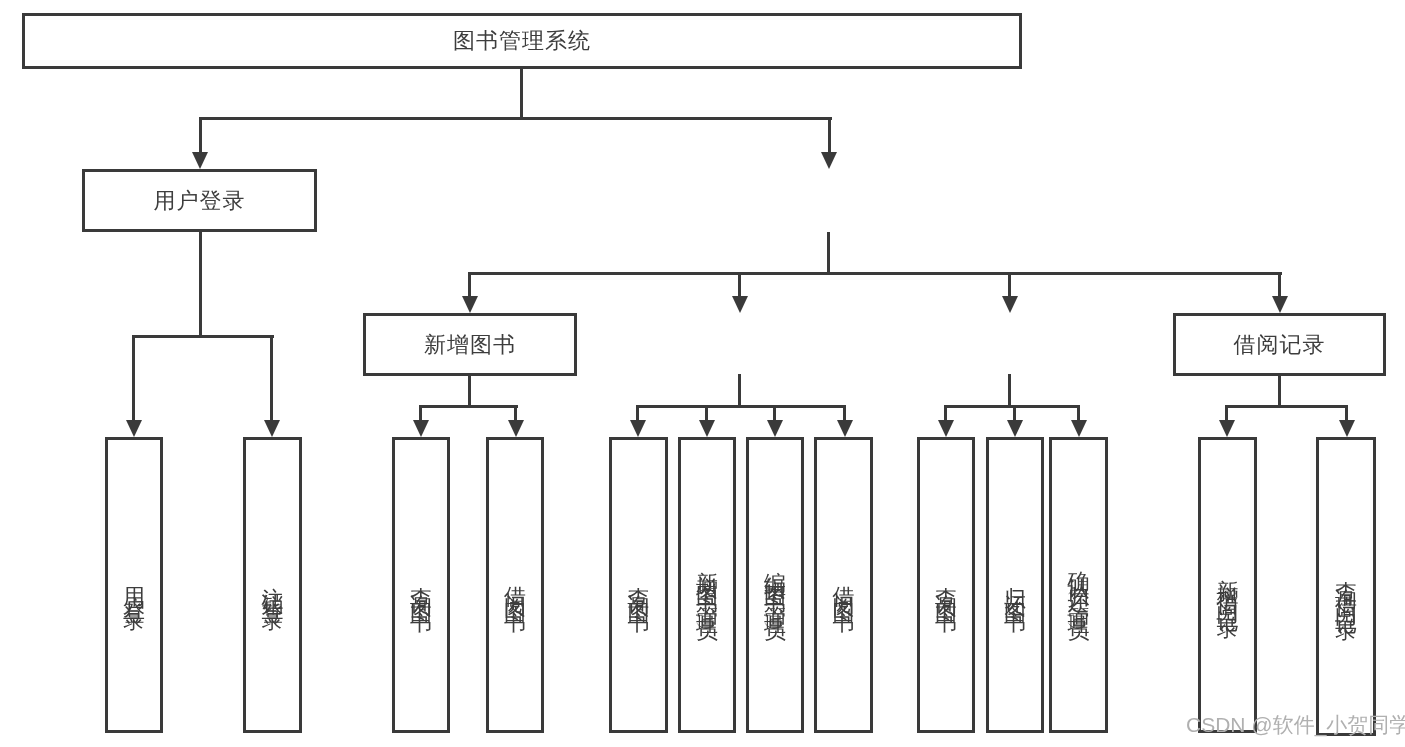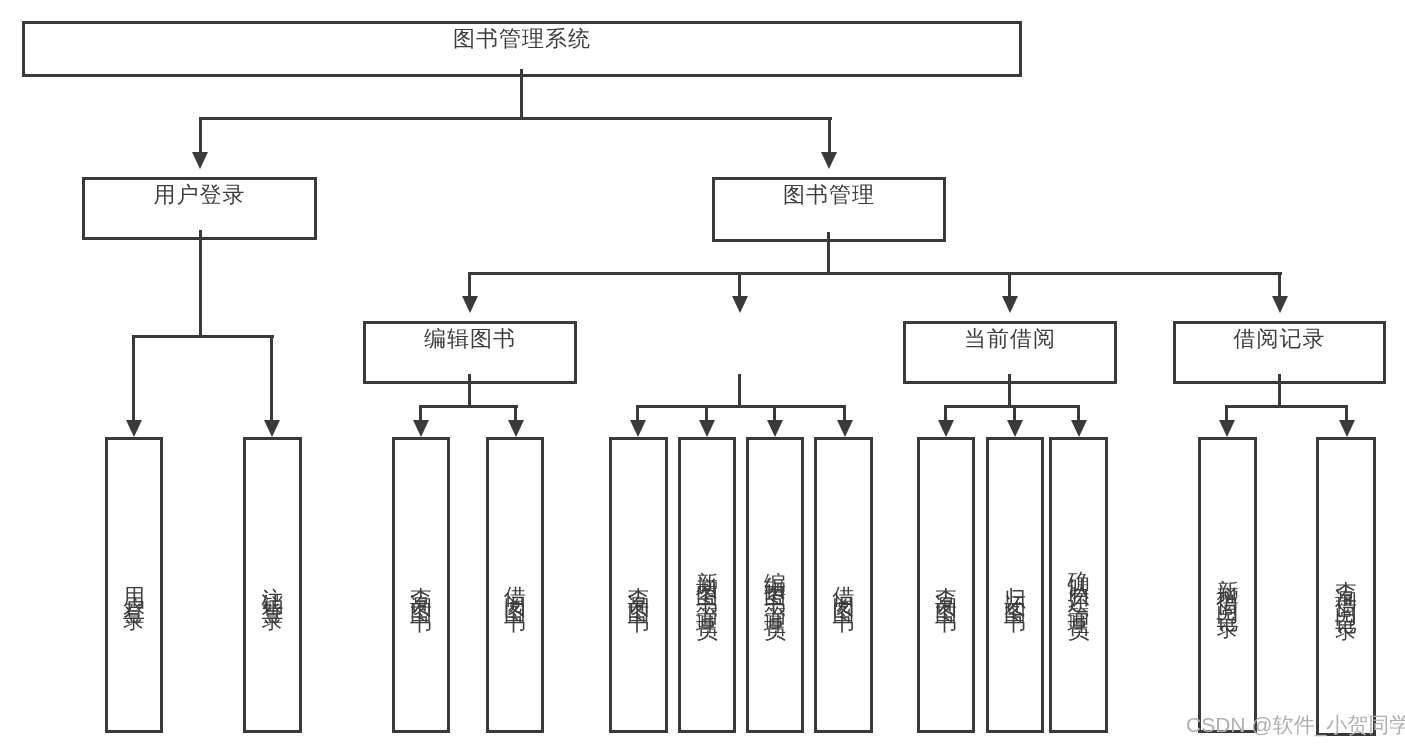--- a/index.html
+++ b/index.html
@@ -11,21 +11,21 @@
   html,body{margin:0;padding:0;background:var(--bg);}
   #stage{
     position:relative;width:1405px;height:747px;background:var(--bg);
     font-family:"Liberation Sans","DejaVu Sans",sans-serif;
     color:var(--text);overflow:hidden;
   }
   .box{
     position:absolute;box-sizing:border-box;background:#fff;
     border:3px solid var(--line);
   }
-  .box.h{display:flex;justify-content:center;margin-top:8px;}
+  .box.h{display:flex;align-items:center;justify-content:center;}
   .box.h .lbl{font-size:22px;letter-spacing:1px;white-space:nowrap;}
   .box.v .lbl{
     position:absolute;left:50%;top:50%;transform:translate(-50%,-50%);
     writing-mode:vertical-rl;text-orientation:mixed;
     font-size:22px;letter-spacing:8px;line-height:1;white-space:nowrap;
   }
   .vline{position:absolute;width:3px;background:var(--line);}
   .hline{position:absolute;height:3px;background:var(--line);}
   .arrow{
     position:absolute;width:0;height:0;
@@ -49,47 +49,41 @@
   <div class="vline" style="left:520px;top:69px;height:50px;"></div>
   <div class="hline" style="left:199px;top:117px;width:633px;"></div>
   <div class="vline" style="left:199px;top:117px;height:40px;"></div>
   <div class="arrow" style="left:192px;top:152px;"></div>
   <div class="vline" style="left:828px;top:117px;height:40px;"></div>
   <div class="arrow" style="left:821px;top:152px;"></div>
 
   <div class="box h" style="left:82px;top:169px;width:235px;height:63px;">
     <span class="lbl">用户登录</span>
   </div>
-  <div class="box h" style="left:712px;top:169px;width:234px;height:65px;">
-    <span class="lbl">图书管理</span>
-  </div>
 
   <div class="vline" style="left:199px;top:230px;height:108px;"></div>
   <div class="hline" style="left:132px;top:335px;width:142px;"></div>
   <div class="vline" style="left:132px;top:335px;height:90px;"></div>
   <div class="arrow" style="left:126px;top:420px;"></div>
   <div class="vline" style="left:270px;top:335px;height:90px;"></div>
   <div class="arrow" style="left:264px;top:420px;"></div>
 
   <div class="vline" style="left:827px;top:232px;height:43px;"></div>
   <div class="hline" style="left:468px;top:272px;width:814px;"></div>
   <div class="vline" style="left:468px;top:272px;height:28px;"></div>
   <div class="arrow" style="left:462px;top:296px;"></div>
   <div class="vline" style="left:738px;top:272px;height:28px;"></div>
   <div class="arrow" style="left:732px;top:296px;"></div>
   <div class="vline" style="left:1008px;top:272px;height:28px;"></div>
   <div class="arrow" style="left:1002px;top:296px;"></div>
   <div class="vline" style="left:1278px;top:272px;height:28px;"></div>
   <div class="arrow" style="left:1272px;top:296px;"></div>
 
   <div class="box h" style="left:363px;top:313px;width:214px;height:63px;">
-    <span class="lbl">编辑图书</span>
-  </div>
-  <div class="box h" style="left:903px;top:313px;width:214px;height:63px;">
-    <span class="lbl">当前借阅</span>
+    <span class="lbl">新增图书</span>
   </div>
   <div class="box h" style="left:1173px;top:313px;width:213px;height:63px;">
     <span class="lbl">借阅记录</span>
   </div>
 
   <div class="vline" style="left:468px;top:374px;height:34px;"></div>
   <div class="hline" style="left:419px;top:405px;width:99px;"></div>
   <div class="vline" style="left:419px;top:405px;height:18px;"></div>
   <div class="arrow" style="left:413px;top:420px;"></div>
   <div class="vline" style="left:514px;top:405px;height:18px;"></div>

